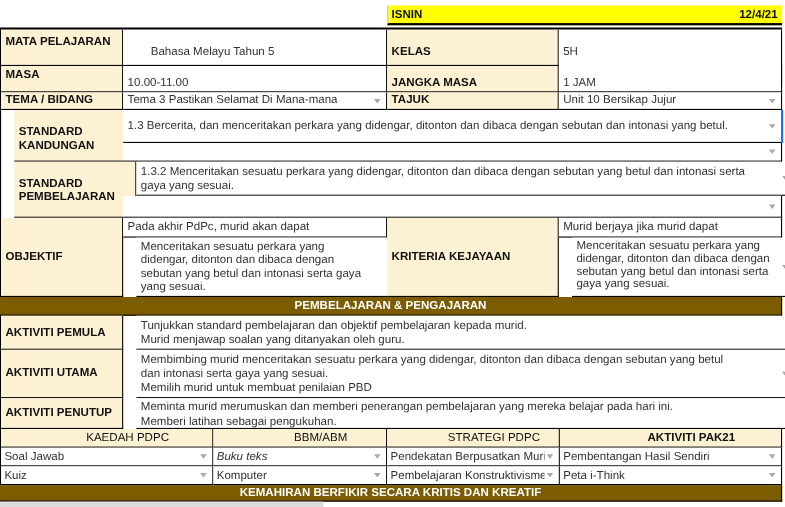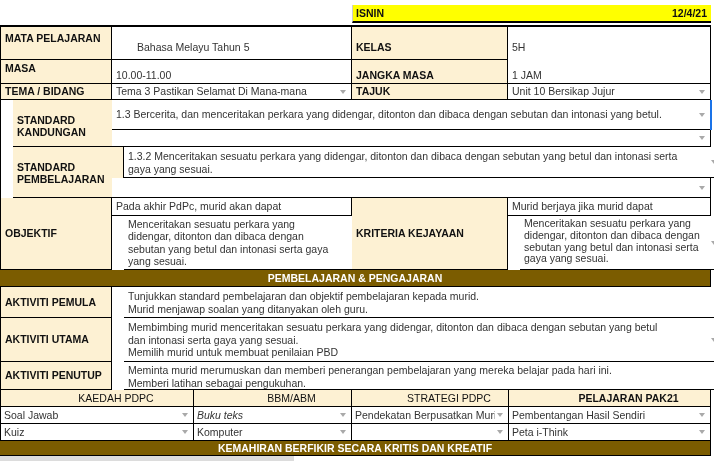--- a/index.html
+++ b/index.html
@@ -144,21 +144,21 @@
 <div class="cell lbl mid center" style="left:1px;top:390px;width:193px;height:17px;font-weight:normal;color:#111;">
     <span>KAEDAH PDPC</span>
   </div>
 <div class="cell lbl mid center" style="left:194px;top:390px;width:158px;height:17px;font-weight:normal;color:#111;">
     <span>BBM/ABM</span>
   </div>
 <div class="cell lbl mid center" style="left:352px;top:390px;width:157px;height:17px;font-weight:normal;color:#111;">
     <span>STRATEGI PDPC</span>
   </div>
 <div class="cell lbl mid center" style="left:509px;top:390px;width:202px;height:17px;font-weight:bold;color:#111;">
-    <span>PELAJARAN PAK21</span>
+    <span>AKTIVITI PAK21</span>
   </div>
 
 <div class="cell val mid" style="left:1px;top:407px;width:193px;height:17px;padding:0 3px;">
     <span>Soal Jawab</span>
     <span class="dd"></span>
   </div>
 <div class="cell val mid" style="left:194px;top:407px;width:158px;height:17px;padding:0 3px;font-style:italic;">
     <span>Buku teks</span>
     <span class="dd"></span>
   </div>
@@ -173,20 +173,21 @@
 
 <div class="cell val mid" style="left:1px;top:424px;width:193px;height:17px;padding:0 3px;">
     <span>Kuiz</span>
     <span class="dd"></span>
   </div>
 <div class="cell val mid" style="left:194px;top:424px;width:158px;height:17px;padding:0 3px;">
     <span>Komputer</span>
     <span class="dd"></span>
   </div>
 <div class="cell val mid" style="left:352px;top:424px;width:157px;height:17px;padding:0 3px;">
+    <span style="display:block;width:140px;overflow:hidden;">Pembelajaran Konstruktivisme</span>
     <span class="dd"></span>
   </div>
 <div class="cell val mid" style="left:509px;top:424px;width:202px;height:17px;padding:0 3px;">
     <span>Peta i-Think</span>
     <span class="dd"></span>
   </div>
 
 <div class="bar" style="left:0;top:441px;width:711px;height:15px;line-height:14px;">KEMAHIRAN BERFIKIR SECARA KRITIS DAN KREATIF</div>
 
 <div id="greybar" class="abs"></div>

